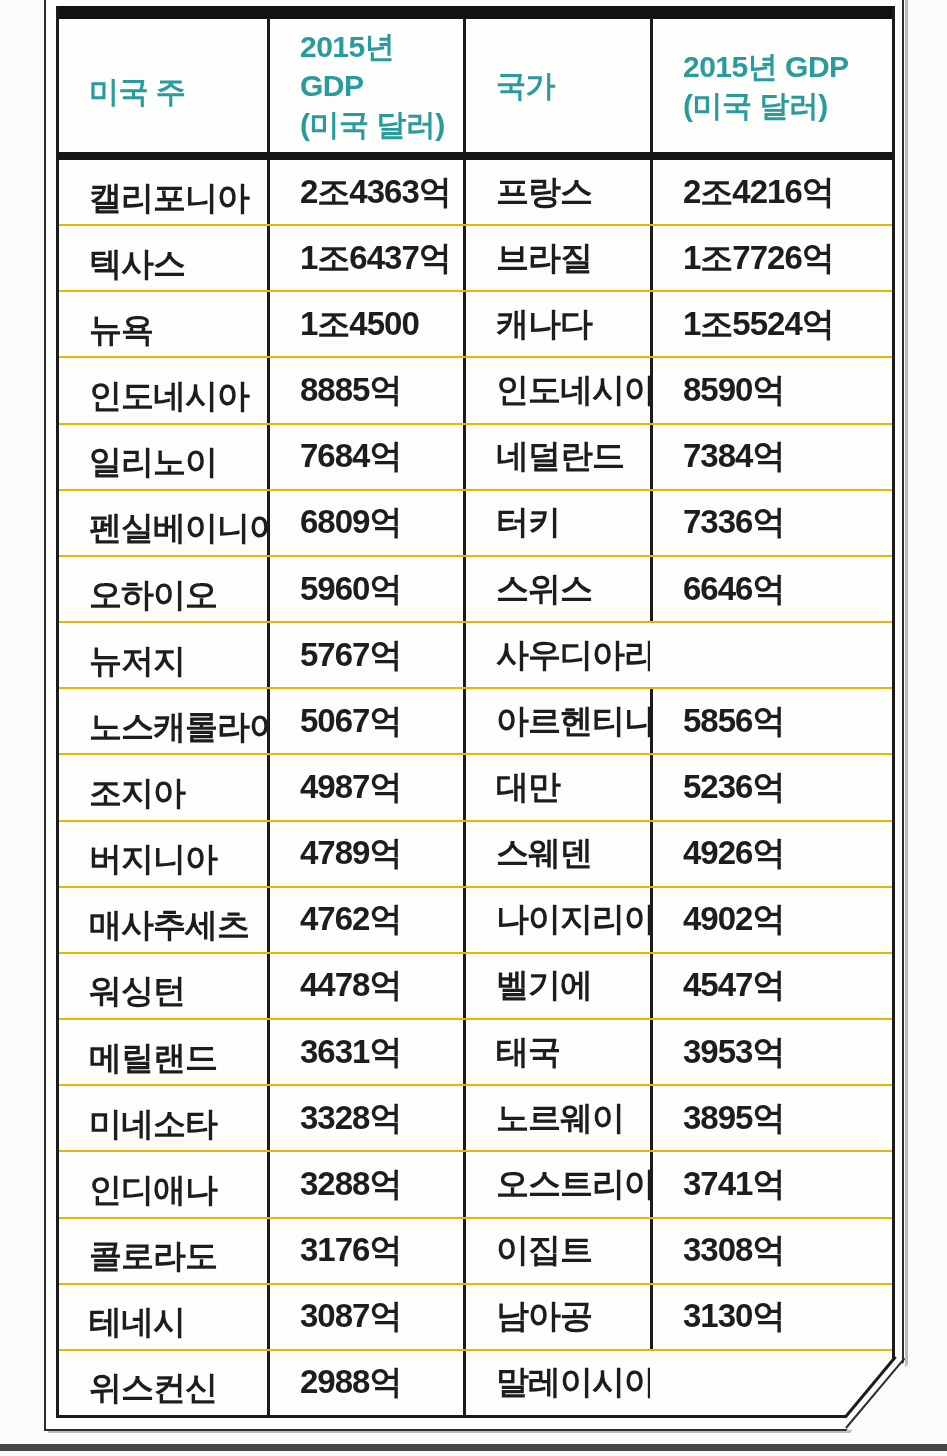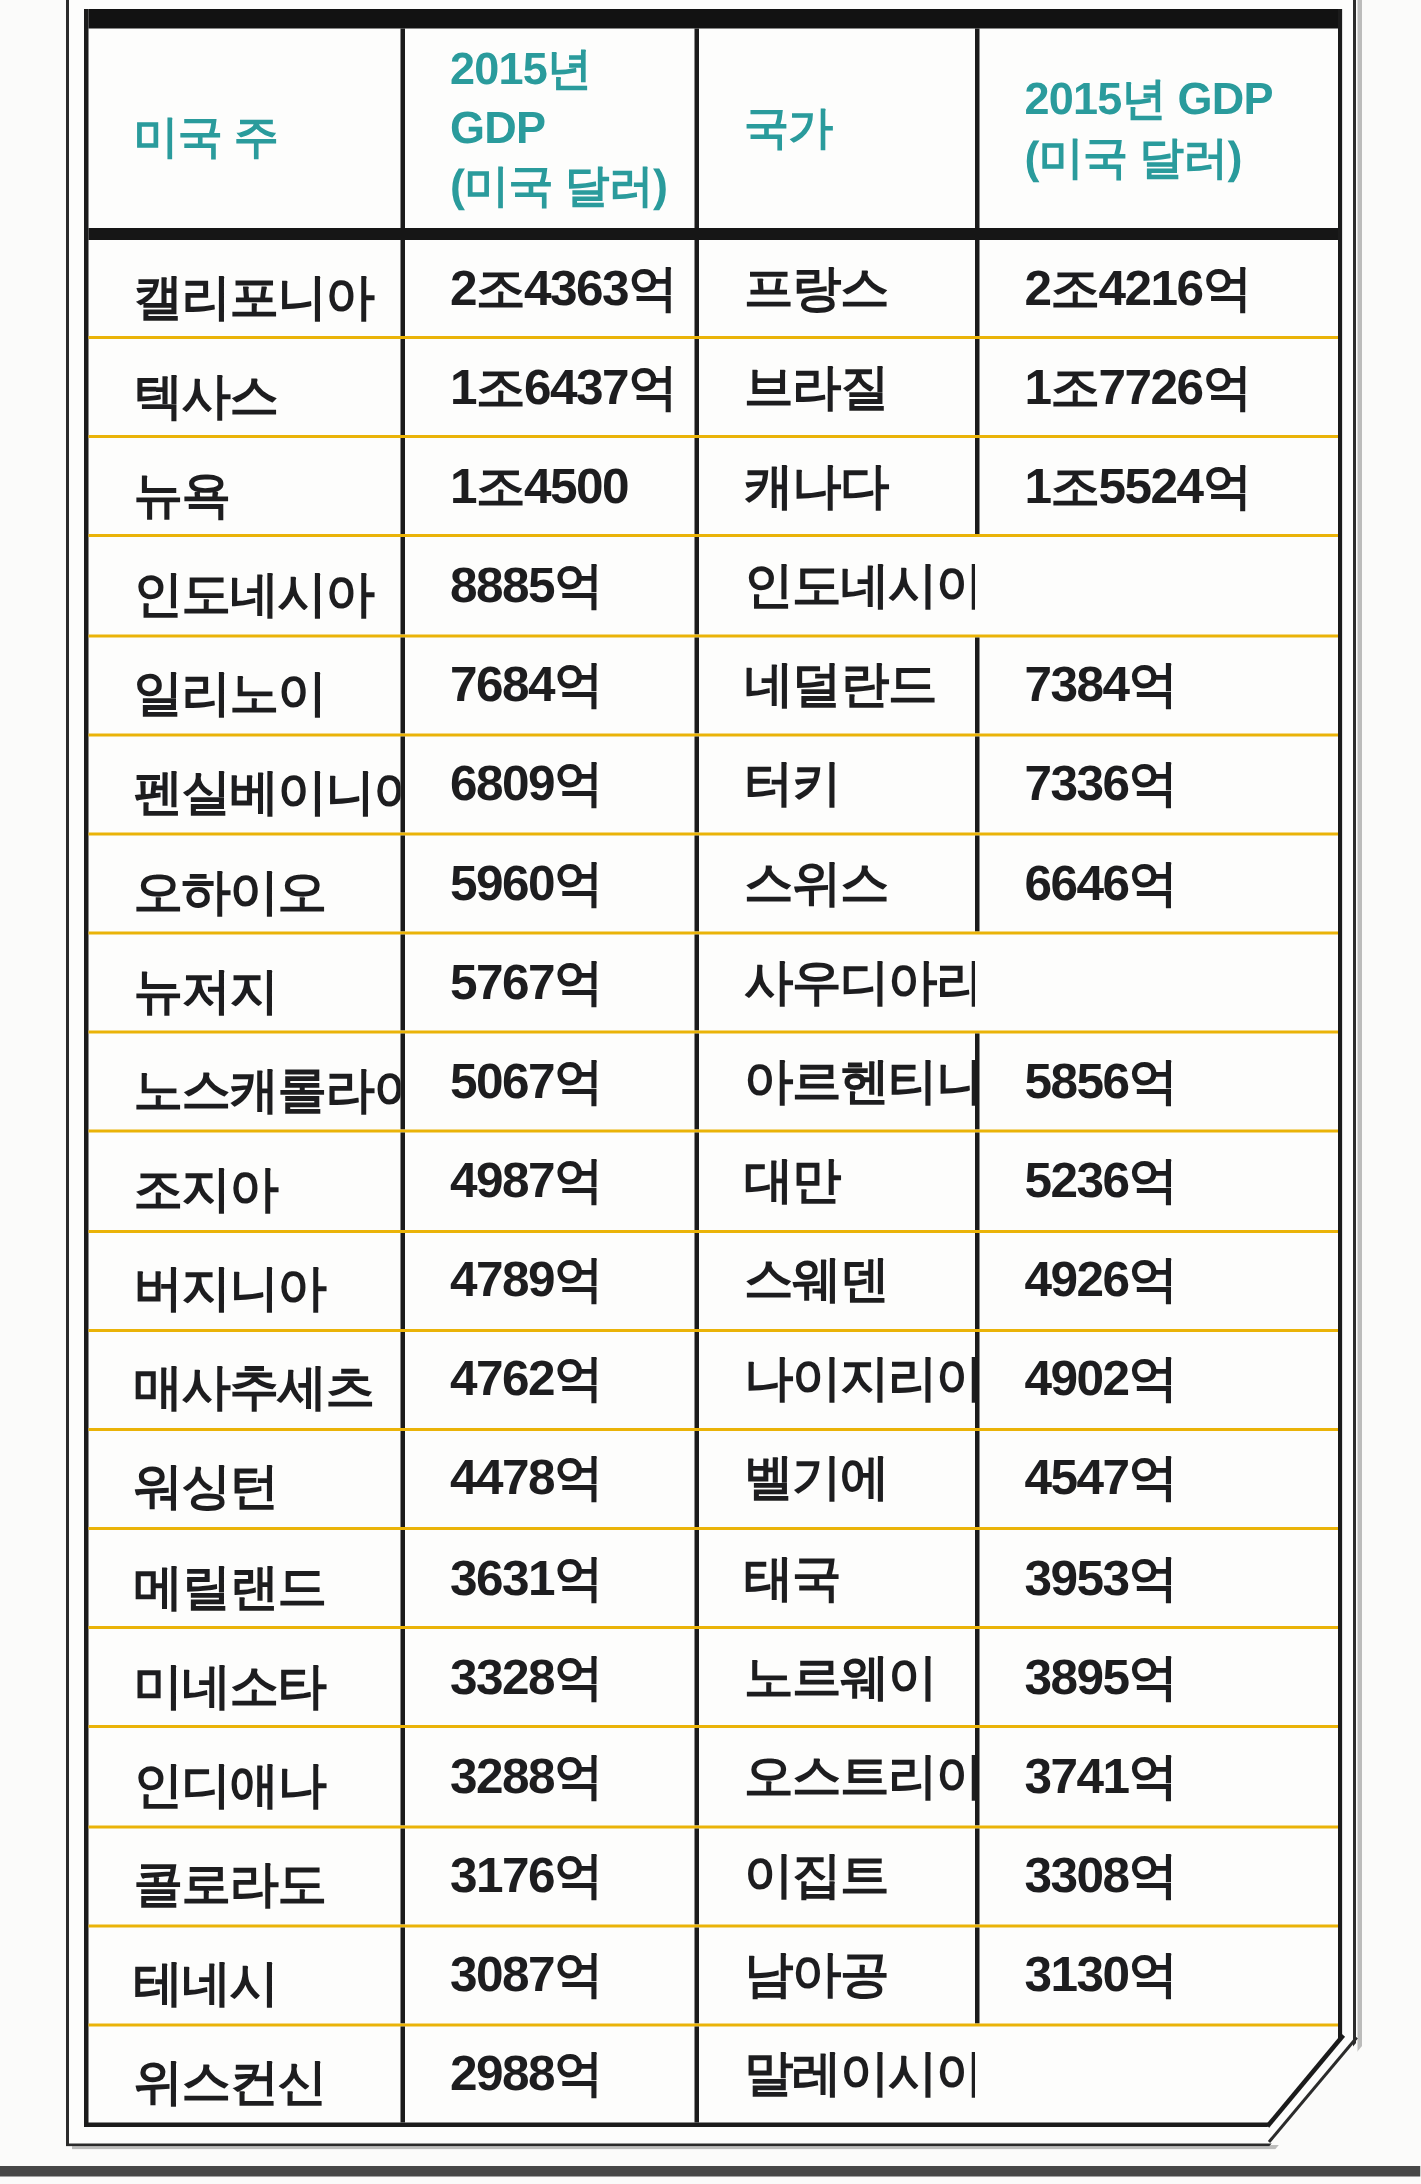--- a/index.html
+++ b/index.html
@@ -111,20 +111,21 @@
     <div class="cell c1">뉴욕</div>
     <div class="cell c2">1조4500</div>
     <div class="cell c3">캐나다</div>
     <div class="cell c4">1조5524억</div>
   </div>
 
   <div class="row">
     <div class="cell c1">인도네시아</div>
     <div class="cell c2">8885억</div>
     <div class="cell c3">인도네시아</div>
+    <div class="cell c4">8590억</div>
   </div>
 
   <div class="row">
     <div class="cell c1">일리노이</div>
     <div class="cell c2">7684억</div>
     <div class="cell c3">네덜란드</div>
     <div class="cell c4">7384억</div>
   </div>
 
   <div class="row">

